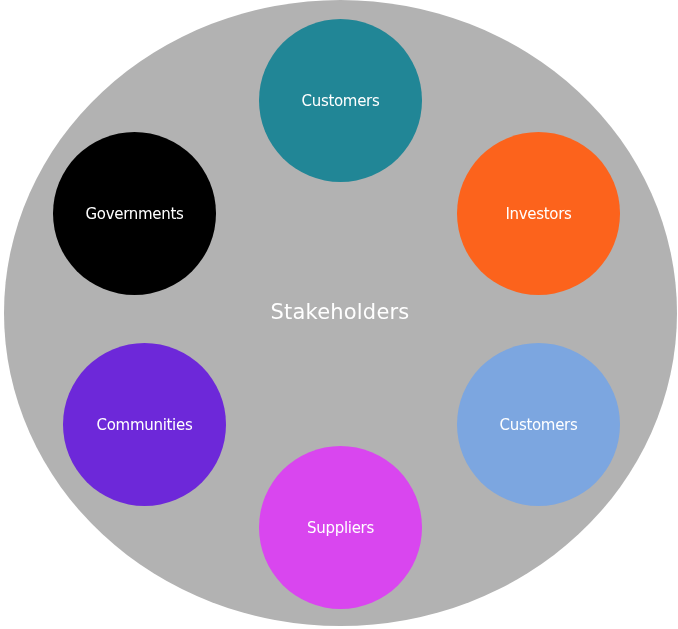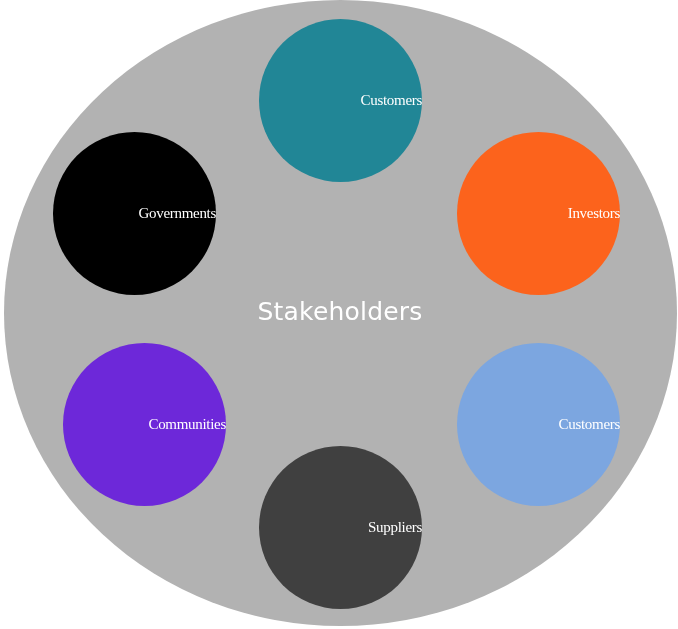--- a/index.html
+++ b/index.html
@@ -4,45 +4,45 @@
   <style>
     html, body { margin: 0; padding: 0; background: #ffffff; }
     body { width: 678px; height: 629px; position: relative; overflow: hidden;
            font-family: "DejaVu Sans", "Liberation Sans", sans-serif; }
     .outer {
       position: absolute; left: 4px; top: 0px; width: 673px; height: 626px;
       border-radius: 50%; background: #b2b2b2;
     }
     .center-label {
       position: absolute; left: 190px; top: 292px; width: 300px; height: 40px;
-      text-align: center; line-height: 40px; color: #ffffff; font-size: 25px;
+      text-align: center; line-height: 40px; color: #ffffff; font-size: 21px;
       letter-spacing: 0.2px;
     }
     .node {
       position: absolute; width: 163px; height: 163px; border-radius: 50%;
-      display: flex; align-items: center; justify-content: flex-end; font-family: Liberation Serif, serif;
+      display: flex; align-items: center; justify-content: center;
     }
     .node span { color: #ffffff; font-size: 15px; letter-spacing: -0.3px; }
   </style>
 </head>
 <body>
 
 <div class="outer" style="background: rgb(178, 178, 178);"></div>
 <div class="center-label">Stakeholders</div>
 
 <div class="node" style="left: 259px; top: 19px; background: rgb(33, 134, 150);">
   <span>Customers</span>
 </div>
 <div class="node" style="left: 457px; top: 132px; background: rgb(252, 99, 28);">
   <span>Investors</span>
 </div>
 <div class="node" style="left: 457px; top: 343px; background: rgb(124, 166, 224);">
   <span>Customers</span>
 </div>
-<div class="node" style="left: 259px; top: 446px; background: #404040;">
+<div class="node" style="left: 259px; top: 446px; background: #d946ef;">
   <span>Suppliers</span>
 </div>
 <div class="node" style="left: 63px; top: 343px; background: #6d28d9;">
   <span>Communities</span>
 </div>
 <div class="node" style="left: 53px; top: 132px; background: #000000;">
   <span>Governments</span>
 </div>
 
 </body></html>

